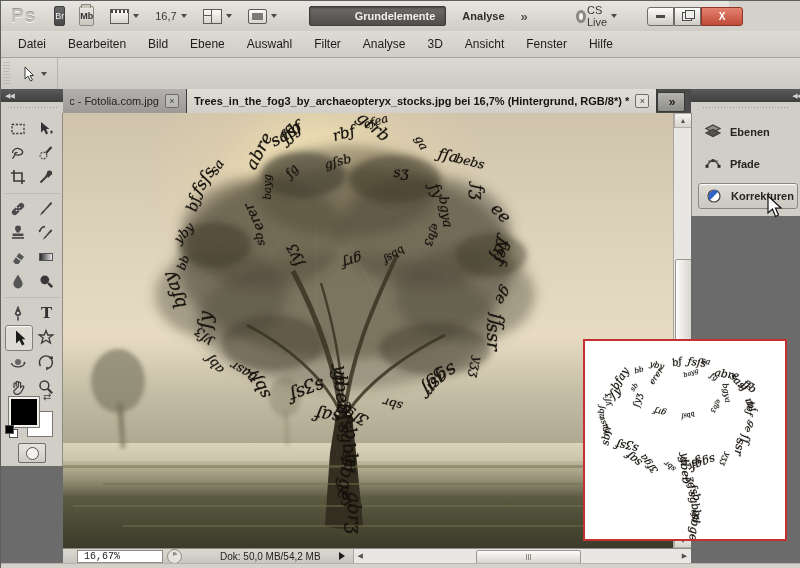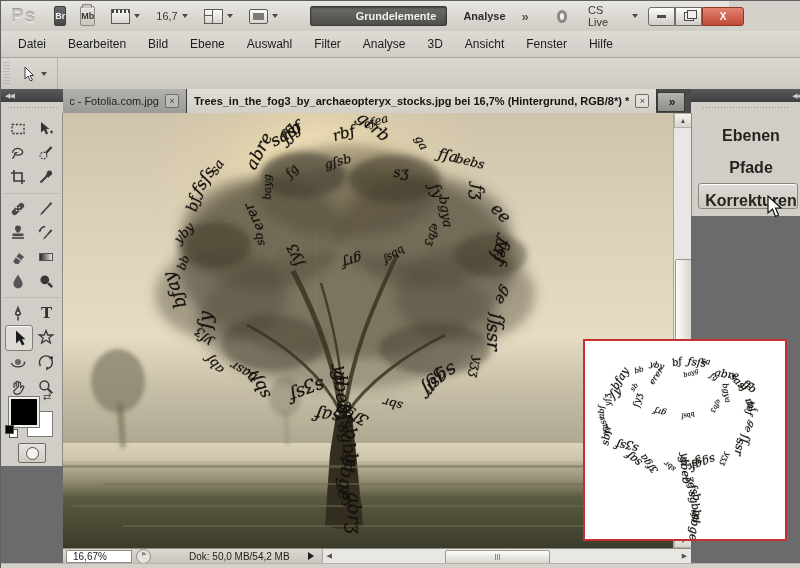--- a/index.html
+++ b/index.html
@@ -8,21 +8,21 @@
        background:#d4d1ca;border-left:1px solid #5f5f5f;border-top:1px solid #5f5f5f;box-sizing:border-box;}
   .abs{position:absolute;}
   
   #titlebar{left:0;top:0;width:728px;height:30px;
     background:linear-gradient(#e8e6e1,#cfccc5);border-bottom:1px solid #a7a49d;
     display:flex;align-items:center;}
   #ps-logo{font-family:"Liberation Sans",sans-serif;font-weight:bold;font-size:19px;color:#c3c1bc;
     text-shadow:0 1px 0 #f4f2ee, 0 -1px 0 #9d9a93;margin:0 18px 0 10px;letter-spacing:1px;}
   .tbtn{height:18px;display:flex;align-items:center;justify-content:center;cursor:default;}
   #br-btn{width:20px;background:linear-gradient(#6a6a6a,#474747);border:1px solid #3c3c3c;border-radius:2px;
-    color:#eee;font-size:9px;font-weight:bold;margin-right:14px;}
+    color:#eee;font-size:9px;font-weight:normal;margin-right:14px;}
   #mb-btn{width:24px;background:linear-gradient(#e9e7e2,#c9c6bf);border:1px solid #8b887f;border-radius:2px;
     color:#333;font-size:9px;font-weight:bold;margin-right:16px;position:relative;}
   #mb-btn::before{content:"";position:absolute;left:1px;top:-3px;width:8px;height:3px;background:#c9c6bf;
     border:1px solid #8b887f;border-bottom:none;border-radius:1px 1px 0 0;}
   .icon-drop{display:flex;align-items:center;gap:4px;margin-right:16px;}
   .caret{width:0;height:0;border-left:3.5px solid transparent;border-right:3.5px solid transparent;
     border-top:4px solid #4c4a45;}
   .mini-ic{width:17px;height:13px;border:1px solid #5d5b55;background:linear-gradient(#fbfaf7,#d8d5ce);position:relative;}
   .mini-ic.film::before{content:"";position:absolute;left:0;top:0;right:0;height:3px;
     background:repeating-linear-gradient(90deg,#44423d 0 2px,transparent 2px 4px);}
@@ -30,21 +30,21 @@
   .mini-ic.grid::after{content:"";position:absolute;left:0;top:5px;width:7px;height:1px;background:#5d5b55;}
   .mini-ic.screen{border-radius:2px;}
   .mini-ic.screen::before{content:"";position:absolute;left:3px;top:3px;right:3px;bottom:3px;background:#7d7b75;}
   #zoom-dd{font-size:11px;color:#3a3833;}
   .grip-v{width:5px;height:16px;margin:0 8px;
      background:repeating-linear-gradient(90deg,#b3b0a9 0 1px,#eceae6 1px 2px,transparent 2px 3px);}
   .ws-btn{padding:3px 10px;font-size:11px;font-weight:bold;color:#2e2c28;border-radius:2px;margin-right:6px;}
   .ws-btn.active{background:linear-gradient(#6e6c68,#504e4a);color:#f1f0ec;border:1px solid #3e3c38;
      box-shadow:inset 0 1px 2px rgba(0,0,0,.4);padding-left:45px;}
   #ws-more{font-size:13px;font-weight:bold;color:#55534e;letter-spacing:-2px;margin-right:10px;}
-  #cslive{display:flex;align-items:center;gap:21px;margin:0 4px;}
+  #cslive{display:flex;align-items:center;gap:1px;margin:0 24px;}
   #cslive .ring{width:13px;height:13px;border:3.5px solid #8b8983;border-radius:50%;box-sizing:border-box;background:#f4f2ee;}
   #cslive span{font-size:11px;color:#3a3833;}
   #win-btns{display:flex;margin-left:6px;}
   .winb{width:25px;height:17px;border:1px solid #6e6c66;display:flex;align-items:center;justify-content:center;
     background:linear-gradient(#fdfcfa,#cfccc5);font-size:10px;color:#333;}
   .winb:first-child{border-radius:3px 0 0 3px;}
   .winb.close{width:40px;border-radius:0 3px 3px 0;background:linear-gradient(#e4826f,#c04a38);
     color:#fff;font-weight:bold;border-color:#8f3526;}
   .winb .minbar{width:9px;height:3px;background:#4c4a45;}
   .winb .restore{width:8px;height:7px;border:1px solid #4c4a45;position:relative;background:#eee;}
@@ -110,27 +110,27 @@
   
   #vscroll{left:672px;top:112px;width:18px;height:435px;background:#e9e7e3;border-left:1px solid #aaa79f;box-sizing:border-box;}
   .sc-arr{position:absolute;left:0;width:18px;height:15px;display:flex;align-items:center;justify-content:center;
     font-size:7px;color:#55534e;background:linear-gradient(#f4f2ee,#d8d5ce);border:1px solid #b2afa8;box-sizing:border-box;}
   #vthumb{position:absolute;left:1px;top:146px;width:15px;height:290px;border:1px solid #9a978f;border-radius:2px;
     background:linear-gradient(90deg,#fdfcfa,#d8d5ce);}
   
   #right-dock{left:690px;top:112px;width:110px;height:450px;background:#6b6b6b;}
   #right-panel{position:absolute;left:0;top:0;width:110px;height:103px;background:#d1cec8;border-left:1px solid #8f8c85;box-sizing:border-box;}
   .pbtn{position:absolute;left:6px;width:100px;height:26px;display:flex;align-items:center;gap:8px;
-    font-size:16px;font-weight:bold;color:#26241f;padding-left:6px;box-sizing:border-box;border-radius:3px;flex-direction:column;}
+    font-size:11px;font-weight:bold;color:#26241f;padding-left:6px;box-sizing:border-box;border-radius:3px;}
   .pbtn.active{border:1px solid #8a877f;background:linear-gradient(#dedbd5,#cbc8c1);box-shadow:inset 0 1px 1px #fff;}
   
   #statusbar{left:62px;top:547px;width:628px;height:15px;background:linear-gradient(#dcd9d3,#c8c5be);
     border-top:1px solid #8f8c85;display:flex;align-items:center;font-size:10px;box-sizing:border-box;}
-  #zoom-field{width:66px;height:13px;background:#fff;border:1px solid #8f8c85;margin-left:3px;
-     display:flex;align-items:center;padding-left:6px;font-size:10px;color:#222;box-sizing:border-box;}
+  #zoom-field{width:86px;height:13px;background:#fff;border:1px solid #8f8c85;margin-left:14px;
+     display:flex;align-items:center;padding-left:6px;font-size:10px;color:#222;box-sizing:border-box;font-family:Liberation Mono, monospace;}
   #status-ic{width:13px;height:13px;border:1px solid #8f8c85;border-radius:50%;margin-left:4px;position:relative;background:#e5e3de;}
   #status-ic::before{content:"";position:absolute;left:2px;top:2px;width:7px;height:7px;border-radius:50%;
      background:conic-gradient(#8f8c85 0 25%,transparent 25% 100%);}
   #doc-info{margin:0 10px 0 38px;color:#26241f;}
   #doc-arrow{width:0;height:0;border-top:4.5px solid transparent;border-bottom:4.5px solid transparent;border-left:6px solid #1c1c1c;margin:0 8px;}
   #hscroll{position:relative;flex:1;height:15px;background:#e9e7e3;border-left:1px solid #aaa79f;}
   #hthumb{position:absolute;left:122px;top:1px;width:103px;height:12px;border:1px solid #9a978f;border-radius:2px;
     background:linear-gradient(#fdfcfa,#d8d5ce);display:flex;align-items:center;justify-content:center;gap:1px;}
   #hthumb i{display:block;width:1px;height:6px;background:#8f8c85;}
   .h-arr{position:absolute;top:0;width:13px;height:15px;display:flex;align-items:center;justify-content:center;

